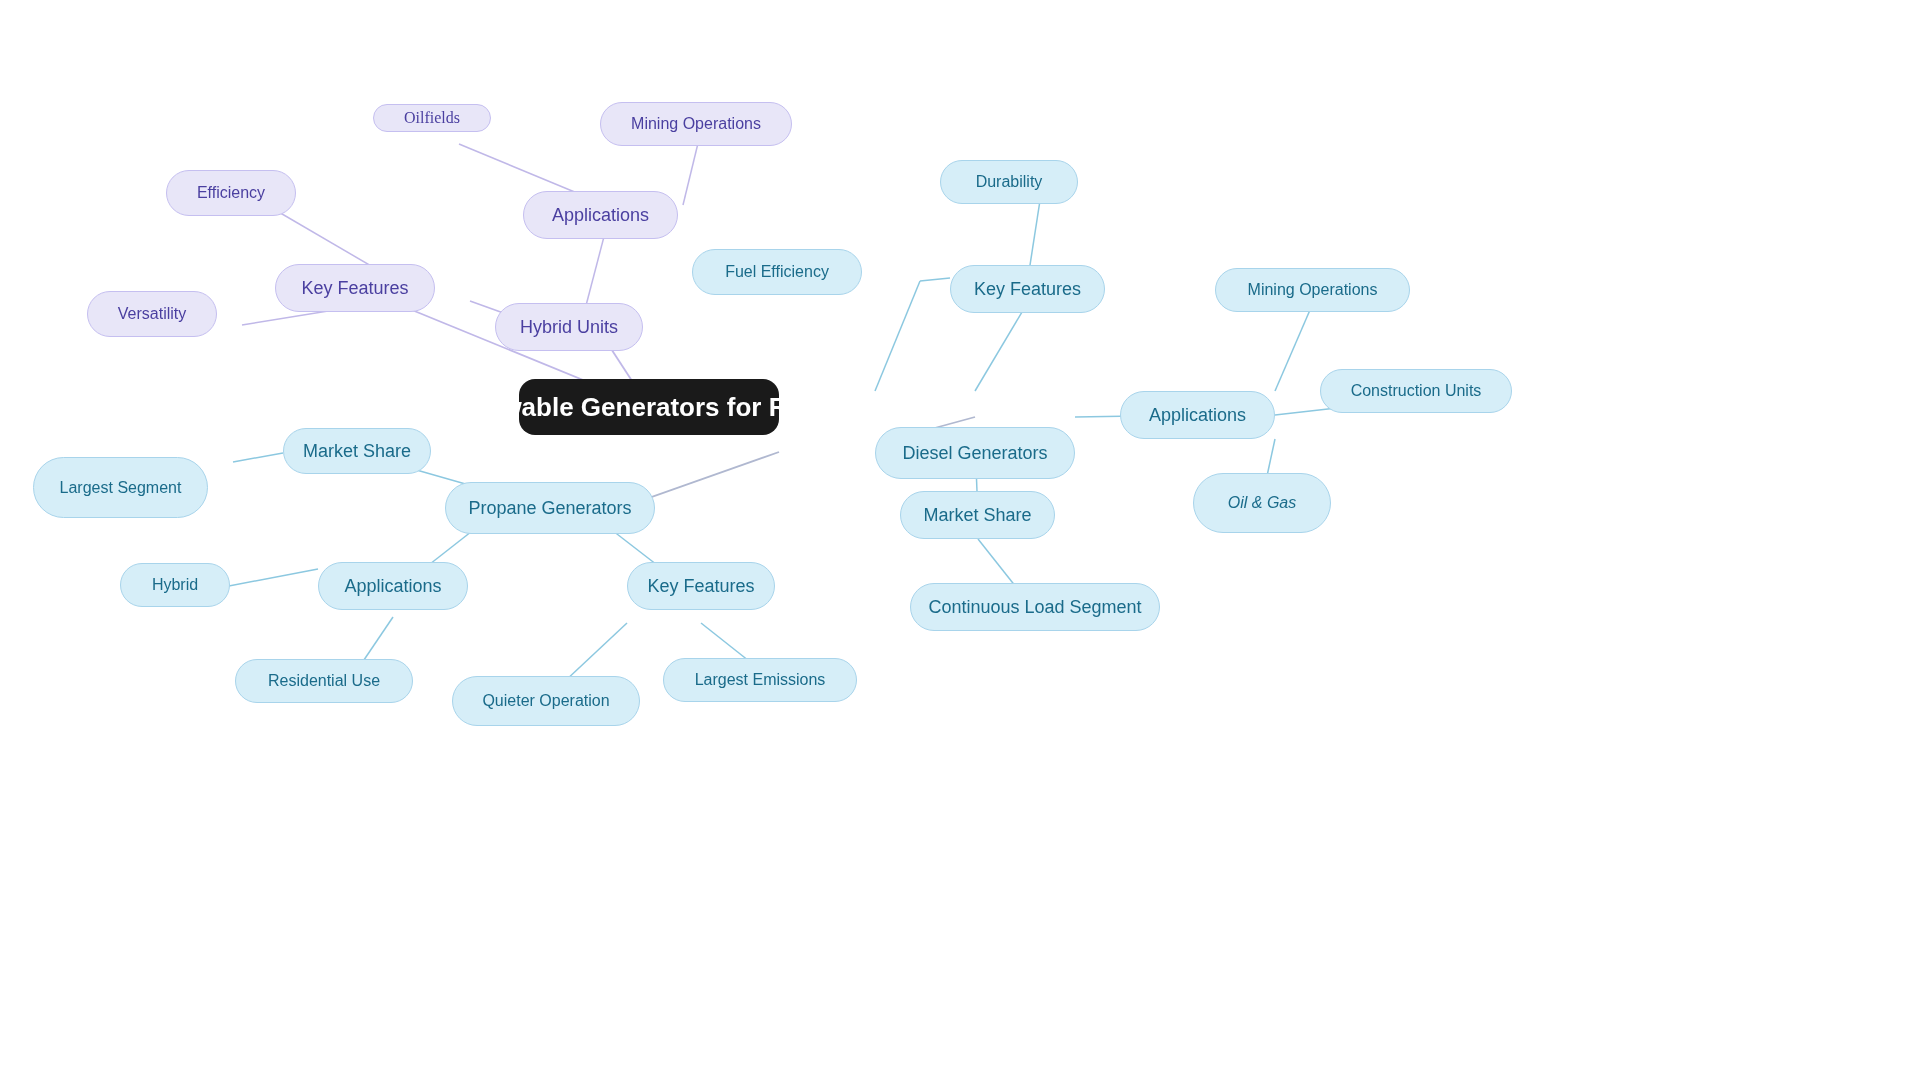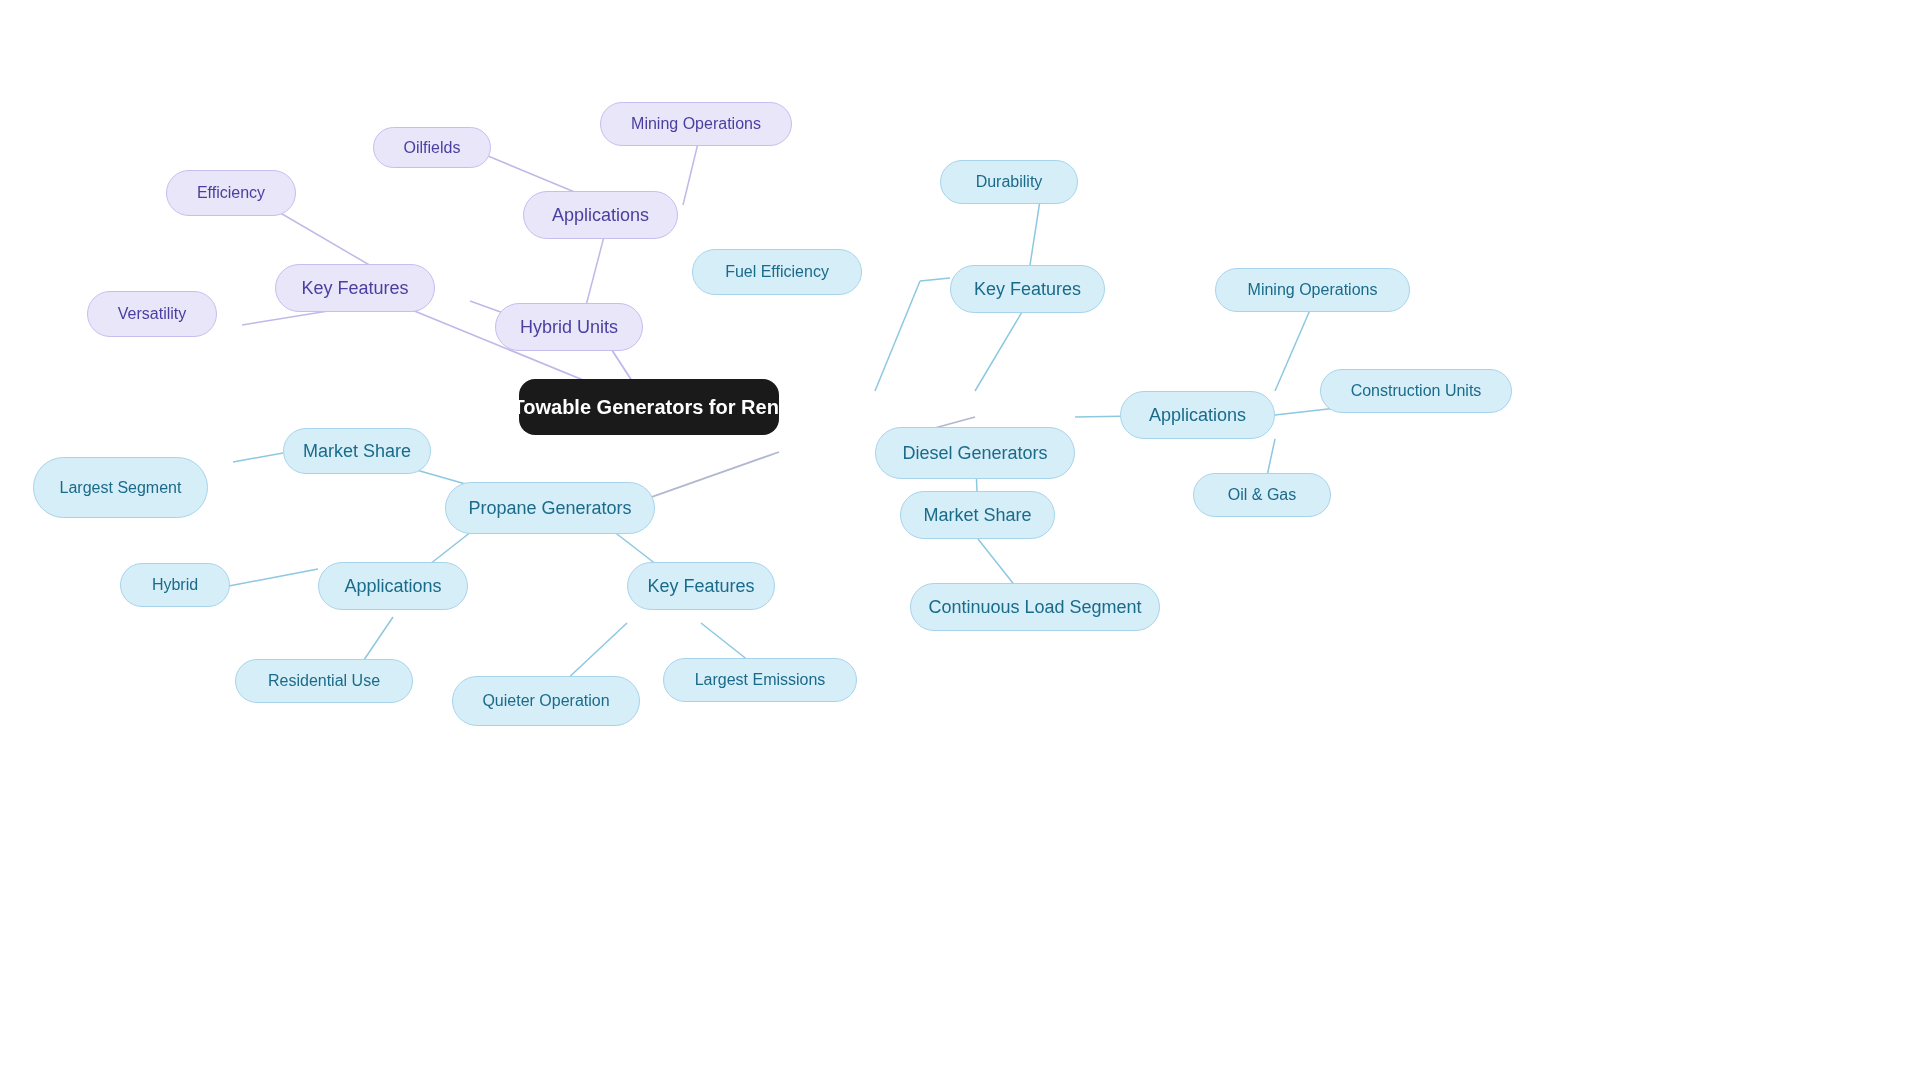--- a/index.html
+++ b/index.html
@@ -24,21 +24,21 @@
       align-items: center;
       justify-content: center;
       text-align: center;
       font-weight: 500;
       cursor: pointer;
       white-space: nowrap;
     }
     .node-center {
       background: #1a1a1a;
       color: #ffffff;
-      font-size: 20px;
+      font-size: 26px;
       font-weight: 600;
       padding: 18px 36px;
       border-radius: 16px;
     }
     .node-purple {
       background: #e8e6f8;
       color: #4a3fa0;
       border: 1.5px solid #c5bff0;
       font-size: 18px;
       padding: 14px 28px;
@@ -140,21 +140,21 @@
 <div class="node node-blue" style="left:910px; top:583px; width:250px; height:48px;">Continuous Load Segment</div>
 
 <div class="node node-blue-sm" style="left:692px; top:249px; width:170px; height:46px;">Fuel Efficiency</div>
 
 <div class="node node-blue-sm" style="left:940px; top:160px; width:138px; height:44px;text-align:right;">Durability</div>
 
 <div class="node node-blue-sm" style="left:1215px; top:268px; width:195px; height:44px;">Mining Operations</div>
 
 <div class="node node-blue-sm" style="left:1320px; top:369px; width:192px; height:44px;">Construction Units</div>
 
-<div class="node node-blue-sm" style="left:1193px; top:473px; width:138px; height:44px;">Oil &amp; Gas</div>
+<div class="node node-blue-sm" style="left:1193px; top:473px; width:138px; height:60px;font-style:italic;">Oil &amp; Gas</div>
 
 <div class="node node-blue" style="left:445px; top:482px; width:210px; height:52px;">Propane Generators</div>
 
 <div class="node node-blue" style="left:318px; top:562px; width:150px; height:48px;">Applications</div>
 
 <div class="node node-blue" style="left:627px; top:562px; width:148px; height:48px;">Key Features</div>
 
 <div class="node node-blue" style="left:283px; top:428px; width:148px; height:46px;">Market Share</div>
 
 <div class="node node-blue-sm" style="left:33px; top:437px; width:175px; height:61px;margin-top:20px;">Largest Segment</div>
@@ -170,15 +170,15 @@
 <div class="node node-purple" style="left:495px; top:303px; width:148px; height:48px;">Hybrid Units</div>
 
 <div class="node node-purple" style="left:275px; top:264px; width:160px; height:48px;">Key Features</div>
 
 <div class="node node-purple" style="left:523px; top:191px; width:155px; height:48px;">Applications</div>
 
 <div class="node node-purple-sm" style="left:166px; top:170px; width:130px; height:46px;">Efficiency</div>
 
 <div class="node node-purple-sm" style="left:87px; top:291px; width:130px; height:46px;">Versatility</div>
 
-<div class="node node-purple-sm" style="left:373px; top:127px; width:118px; height:41px;">Oilfields</div>
+<div class="node node-purple-sm" style="left:373px; top:104px; width:118px; height:28px;font-family:Liberation Serif, serif;">Oilfields</div>
 
 <div class="node node-purple-sm" style="left:600px; top:102px; width:192px; height:44px;">Mining Operations</div>
 
 </body></html>

